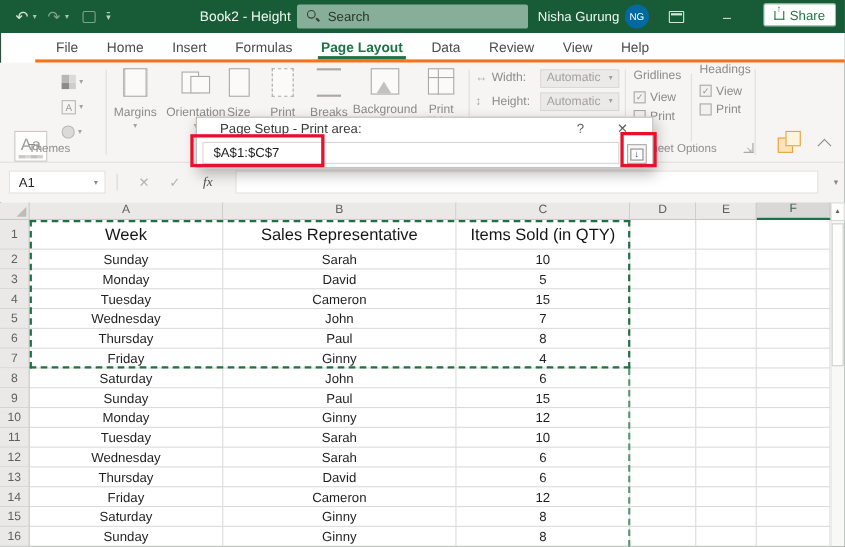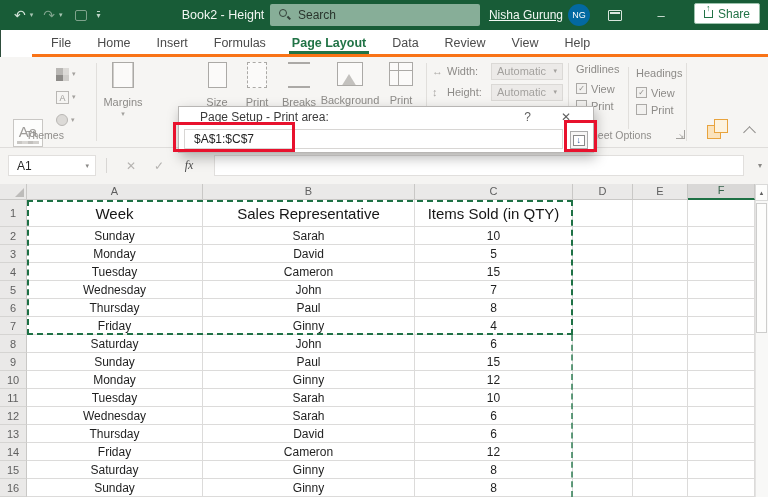--- a/index.html
+++ b/index.html
@@ -16,21 +16,21 @@
   .qat .chev { color:#A9C6B4; font-size:7px; margin-right:6px; }
   .qat-box { width:12px; height:11px; border:1.5px solid #7EA38C; border-radius:2px; margin:0 2px; }
   .qat-split { color:#BED5C6; font-size:8px; letter-spacing:-1px; border-top:1.5px solid #BED5C6; line-height:6px; padding-top:1px; margin-left:4px;}
   #win-title { position:absolute; left:163px; top:0; width:120px; height:30px; line-height:30px;
                color:#F2F7F3; font-size:12.5px; text-align:center; white-space:nowrap; }
   #searchbox { position:absolute; left:270px; top:4px; width:210px; height:22px; background:#87AE98;
                border-radius:2px; display:flex; align-items:center; padding-left:28px;
                color:#2A352D; font-size:12px; }
   .mag { position:absolute; left:9px; top:5px; width:8px; height:8px; border:1.5px solid #33423A; border-radius:50%; }
   .mag:after { content:""; position:absolute; left:7px; top:7px; width:4px; height:1.5px; background:#33423A; transform:rotate(45deg); }
-  #user-name { position:absolute; right:205px; top:0; height:48px; line-height:30px; color:#F2F7F3; font-size:12px;text-decoration:underline; }
+  #user-name { position:absolute; right:205px; top:0; height:48px; line-height:30px; color:#F2F7F3; font-size:12px; }
   #avatar { position:absolute; right:178px; top:4px; width:22px; height:22px; border-radius:50%;
             background:#0369a1; color:#fff; font-size:9px; display:flex; align-items:center; justify-content:center; }
   .winctl { position:absolute; top:0; height:30px; display:flex; align-items:center; justify-content:center; color:#D8E6DD; }
   #ribbon-opts { right:138px; width:30px; }
   .ro-box { width:14px; height:11px; border:1.5px solid #D8E6DD; border-radius:1px; position:relative; }
   .ro-box:after { content:""; position:absolute; left:1px; right:1px; top:1px; height:2px; background:#D8E6DD; }
   #min-btn { right:92px; width:30px; font-size:13px; }
   #max-btn { right:46px; width:30px; }
   .max-box { width:10px; height:10px; border:1.5px solid #D8E6DD; }
   #close-btn { right:4px; width:30px; font-size:13px; }
@@ -221,20 +221,28 @@
       <span class="chv" style="font-size:7px;color:#A3A19E;">▾</span>
     </div>
     <div class="glabel" style="left:26px; top:72px;">Themes</div>
     <div class="rdiv" style="left:96px;"></div>
 
     <div class="rbtn" style="left:102px; top:5px; width:42px;">
       <div class="pg" style="width:22px;height:26px; box-shadow:inset 4px 0 0 -3px #CFCDCA, inset -4px 0 0 -3px #CFCDCA;"></div>
       <div class="lbl">Margins</div>
       <div class="chv">▾</div>
     </div>
+    <div class="rbtn" style="left:150px; top:5px; width:56px;">
+      <div style="position:relative;width:26px;height:26px;">
+        <div class="pg" style="position:absolute;left:0;top:3px;width:16px;height:20px;"></div>
+        <div class="pg" style="position:absolute;left:8px;top:7px;width:18px;height:16px;"></div>
+      </div>
+      <div class="lbl">Orientation</div>
+      <div class="chv">▾</div>
+    </div>
     <div class="rbtn" style="left:200px; top:5px; width:34px;">
       <div class="pg" style="width:19px;height:26px;"></div>
       <div class="lbl">Size</div>
       <div class="chv">▾</div>
     </div>
     <div class="rbtn" style="left:238px; top:5px; width:38px;">
       <div class="pg" style="width:20px;height:26px;border-style:dashed;"></div>
       <div class="lbl" style="width:34px;">Print Area</div>
     </div>
     <div class="rbtn" style="left:280px; top:5px; width:38px;">
@@ -276,21 +284,21 @@
       <div class="cb-row">
         <span class="cb">✓</span>
         <span class="cb-lb">View</span>
       </div>
       <div class="cb-row">
         <span class="cb"></span>
         <span class="cb-lb">Print</span>
       </div>
     </div>
     <div class="rdiv" style="left:628px; top:10px; height:62px;"></div>
-    <div class="so-col" style="left:636px; top:10px;">
+    <div class="so-col" style="left:636px; top:0;">
       <div class="so-title">Headings</div>
       <div class="cb-row">
         <span class="cb">✓</span>
         <span class="cb-lb">View</span>
       </div>
       <div class="cb-row">
         <span class="cb"></span>
         <span class="cb-lb">Print</span>
       </div>
     </div>

